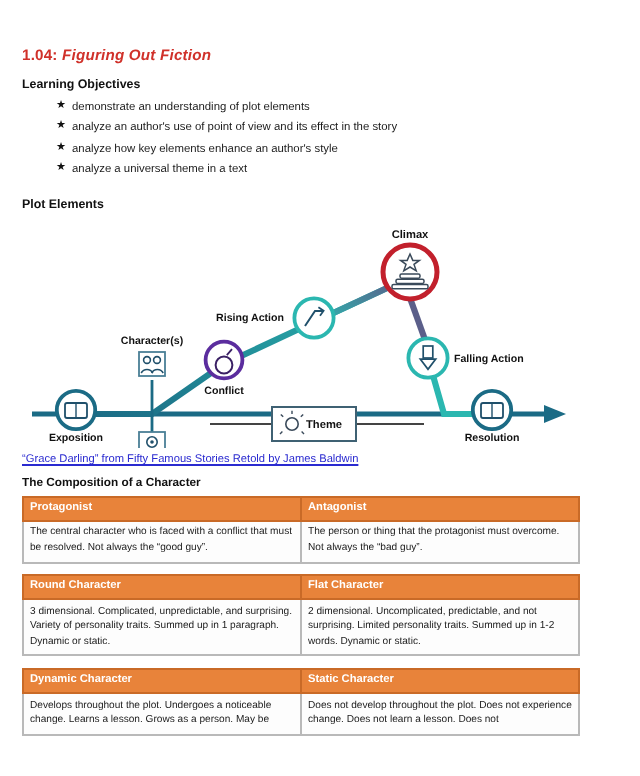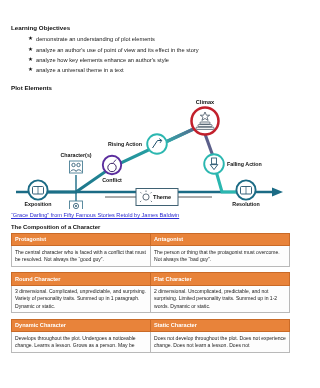--- a/index.html
+++ b/index.html
@@ -57,20 +57,24 @@
     line-height:1.45;vertical-align:top;width:50%;
   }
   .clip-row td{height:13px;overflow:hidden;}
 </style>
 </head>
 <body>
 
 <div class="page">
   <div class="inner">
 
+    <div class="doc-title">
+      <span class="lesson-num">1.04:</span>
+      <span class="lesson-name">Figuring Out Fiction</span>
+    </div>
 
     <div class="section-head">Learning Objectives</div>
 
     <ul class="objectives">
       <li>
         <span class="star">★</span>
         <span>demonstrate an understanding of plot elements</span>
       </li>
       <li>
         <span class="star">★</span>

